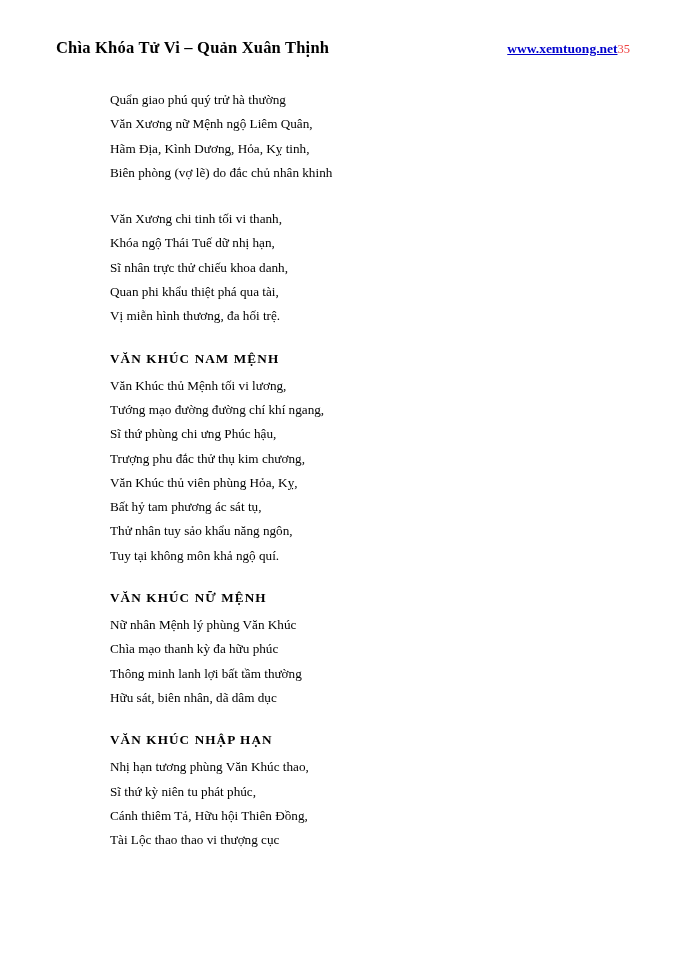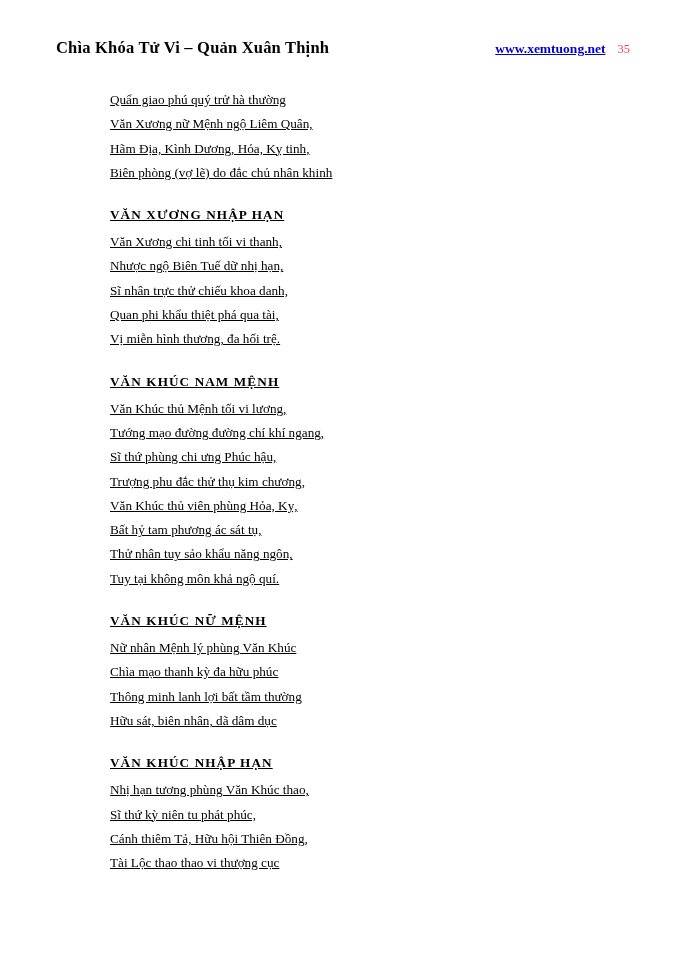--- a/index.html
+++ b/index.html
@@ -32,42 +32,40 @@
     font-family: "Liberation Serif", serif;
     font-weight: bold;
     font-size: 16.5px;
     letter-spacing: 0.2px;
     color: #000000;
     white-space: nowrap;
   }
   .header-right {
     display: flex;
     align-items: baseline;
-    gap: 12px;
   }
   .header-link {
     font-family: "Liberation Serif", serif;
     font-weight: bold;
     font-size: 13.5px;
     color: #0000cc;
     text-decoration: underline;
     white-space: nowrap;
   }
   .header-page {
     font-family: "Liberation Serif", serif;
     font-size: 12.5px;
     color: #ef4444;
   }
   .body-block {
     margin-top: 30px;
     padding-left: 56px;
   }
   .stanza {
     margin-bottom: 0;
-    text-decoration: underline;
   }
   .stanza + .stanza {
     margin-top: 22px;
   }
   .stanza-heading {
     font-family: "Liberation Serif", serif;
     font-weight: bold;
     font-size: 13.2px;
     letter-spacing: 1.1px;
     margin-bottom: 7px;
@@ -93,23 +91,22 @@
   </div>
 
   <div class="body-block">
       <div class="stanza">
         <div class="line">Quẩn giao phú quý trử hà thường</div>
         <div class="line">Văn Xương nữ Mệnh ngộ Liêm Quân,</div>
         <div class="line">Hãm Địa, Kình Dương, Hỏa, Kỵ tinh,</div>
         <div class="line">Biên phòng (vợ lẽ) do đắc chủ nhân khinh</div>
       </div>
       <div class="stanza">
-        <div class="stanza-heading">VĂN XƯƠNG NHẬP HẠN</div>
         <div class="line">Văn Xương chi tinh tối vi thanh,</div>
-        <div class="line">Nhược ngộ Biên Tuế dữ nhị hạn,</div>
+        <div class="line">Khóa ngộ Thái Tuế dữ nhị hạn,</div>
         <div class="line">Sĩ nhân trực thử chiếu khoa danh,</div>
         <div class="line">Quan phi khẩu thiệt phá qua tài,</div>
         <div class="line">Vị miễn hình thương, đa hối trệ.</div>
       </div>
       <div class="stanza">
         <div class="stanza-heading">VĂN KHÚC NAM MỆNH</div>
         <div class="line">Văn Khúc thủ Mệnh tối vi lương,</div>
         <div class="line">Tướng mạo đường đường chí khí ngang,</div>
         <div class="line">Sĩ thứ phùng chi ưng Phúc hậu,</div>
         <div class="line">Trượng phu đắc thử thụ kim chương,</div>

